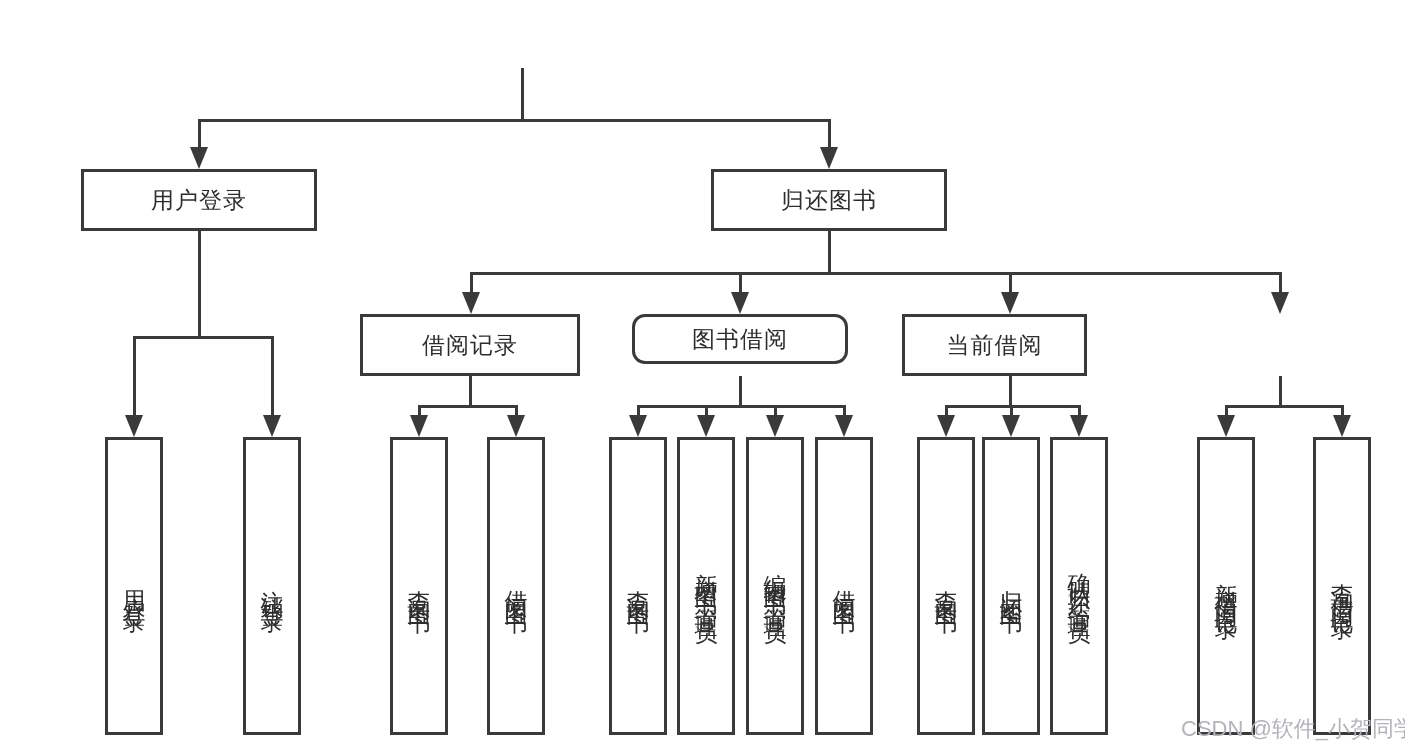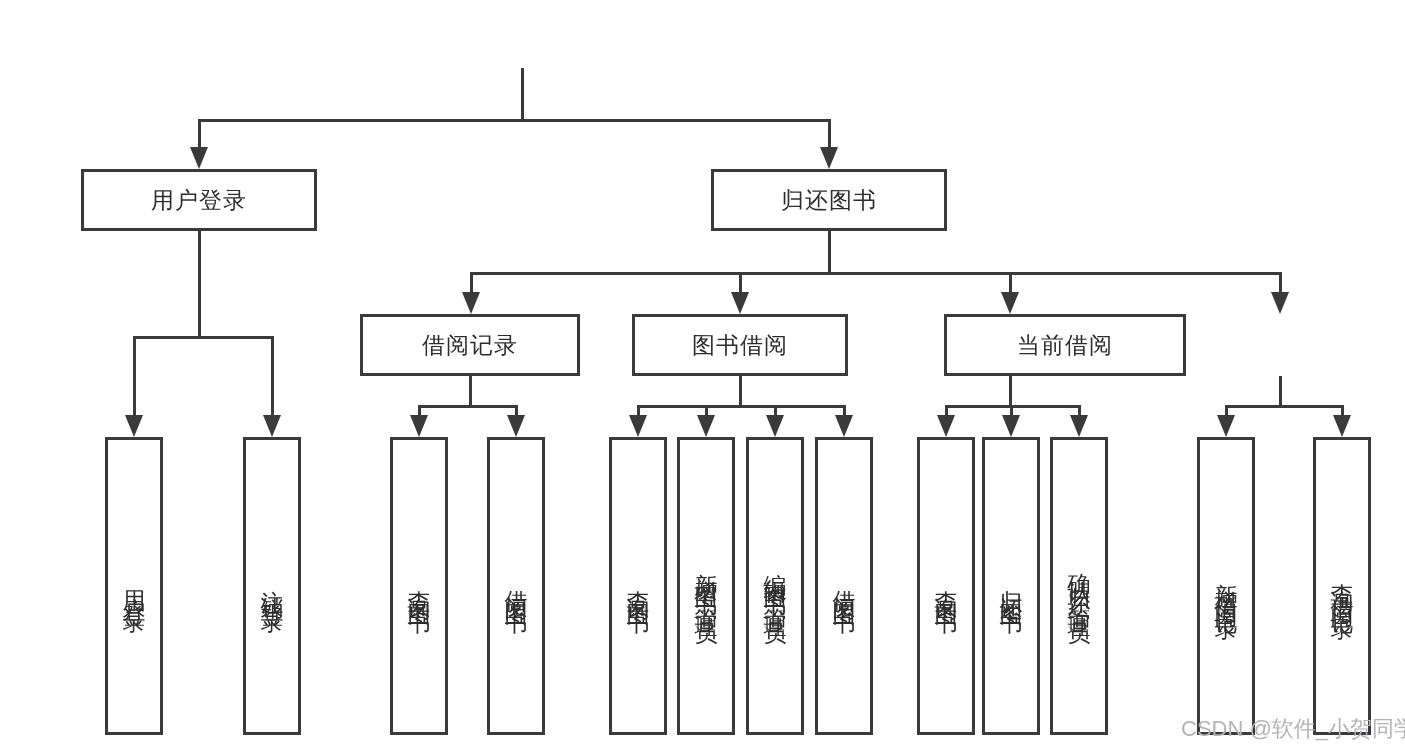--- a/index.html
+++ b/index.html
@@ -89,24 +89,24 @@
     <div class="ah" style="left:731px; top:292px;"></div>
     <div class="vline" style="left:1009px; top:272px; height:24px;"></div>
     <div class="ah" style="left:1001px; top:292px;"></div>
     <div class="vline" style="left:1279px; top:272px; height:24px;"></div>
     <div class="ah" style="left:1271px; top:292px;"></div>
   </div>
 
   <div class="node hbox" style="left:360px; top:314px; width:220px; height:62px;">
     <span>借阅记录</span>
   </div>
-  <div class="node hbox" style="left:632px; top:314px; width:216px; height:62px;">
+  <div class="node hbox" style="left:632px; top:314px; width:216px; height:50px;border-radius:13px;">
     <span>图书借阅</span>
   </div>
-  <div class="node hbox" style="left:902px; top:314px; width:242px; height:62px;margin-left:42px;">
+  <div class="node hbox" style="left:902px; top:314px; width:185px; height:62px;">
     <span>当前借阅</span>
   </div>
 
   <div>
     <div class="vline" style="left:469px; top:376px; height:29px;"></div>
     <div class="hline" style="left:418px; top:405px; width:100px;"></div>
     <div class="vline" style="left:418px; top:405px; height:13px;"></div>
     <div class="ah" style="left:410px; top:415px;"></div>
     <div class="vline" style="left:515px; top:405px; height:13px;"></div>
     <div class="ah" style="left:507px; top:415px;"></div>

